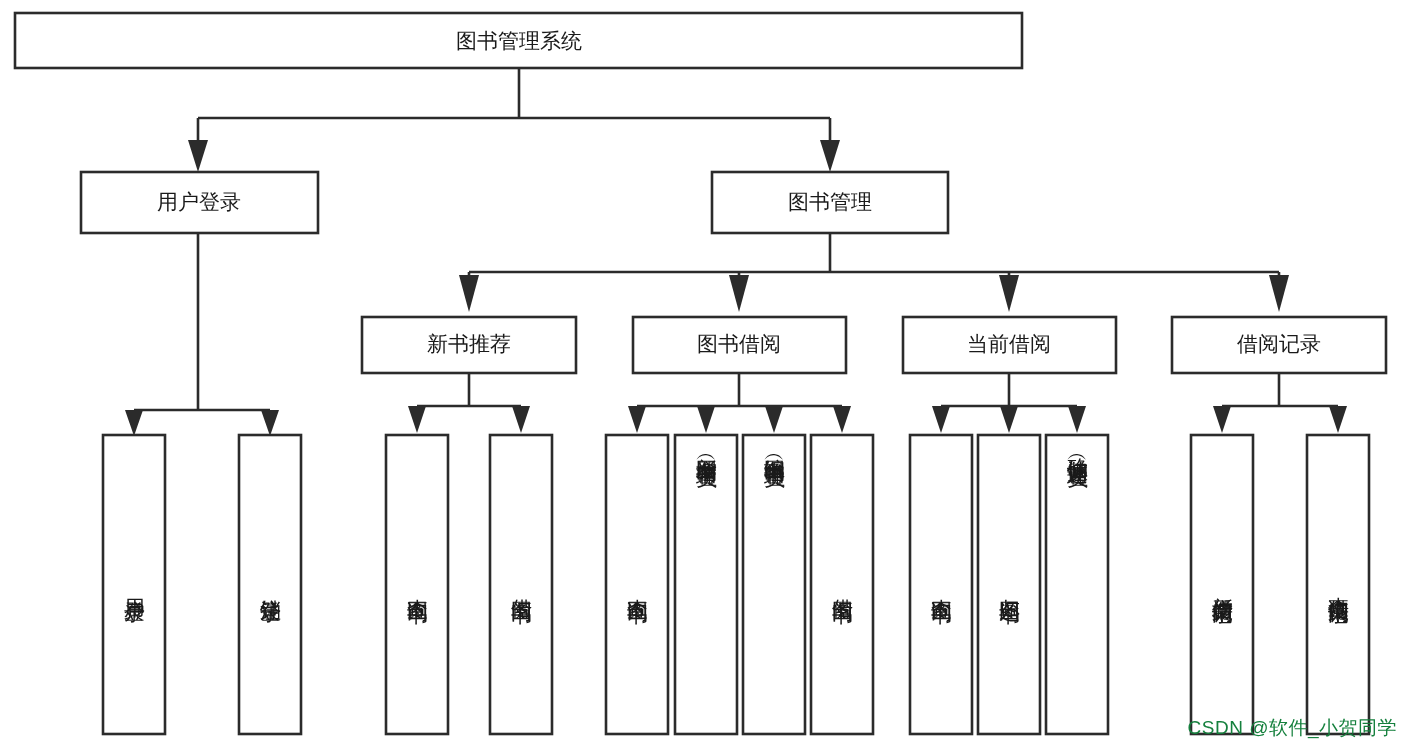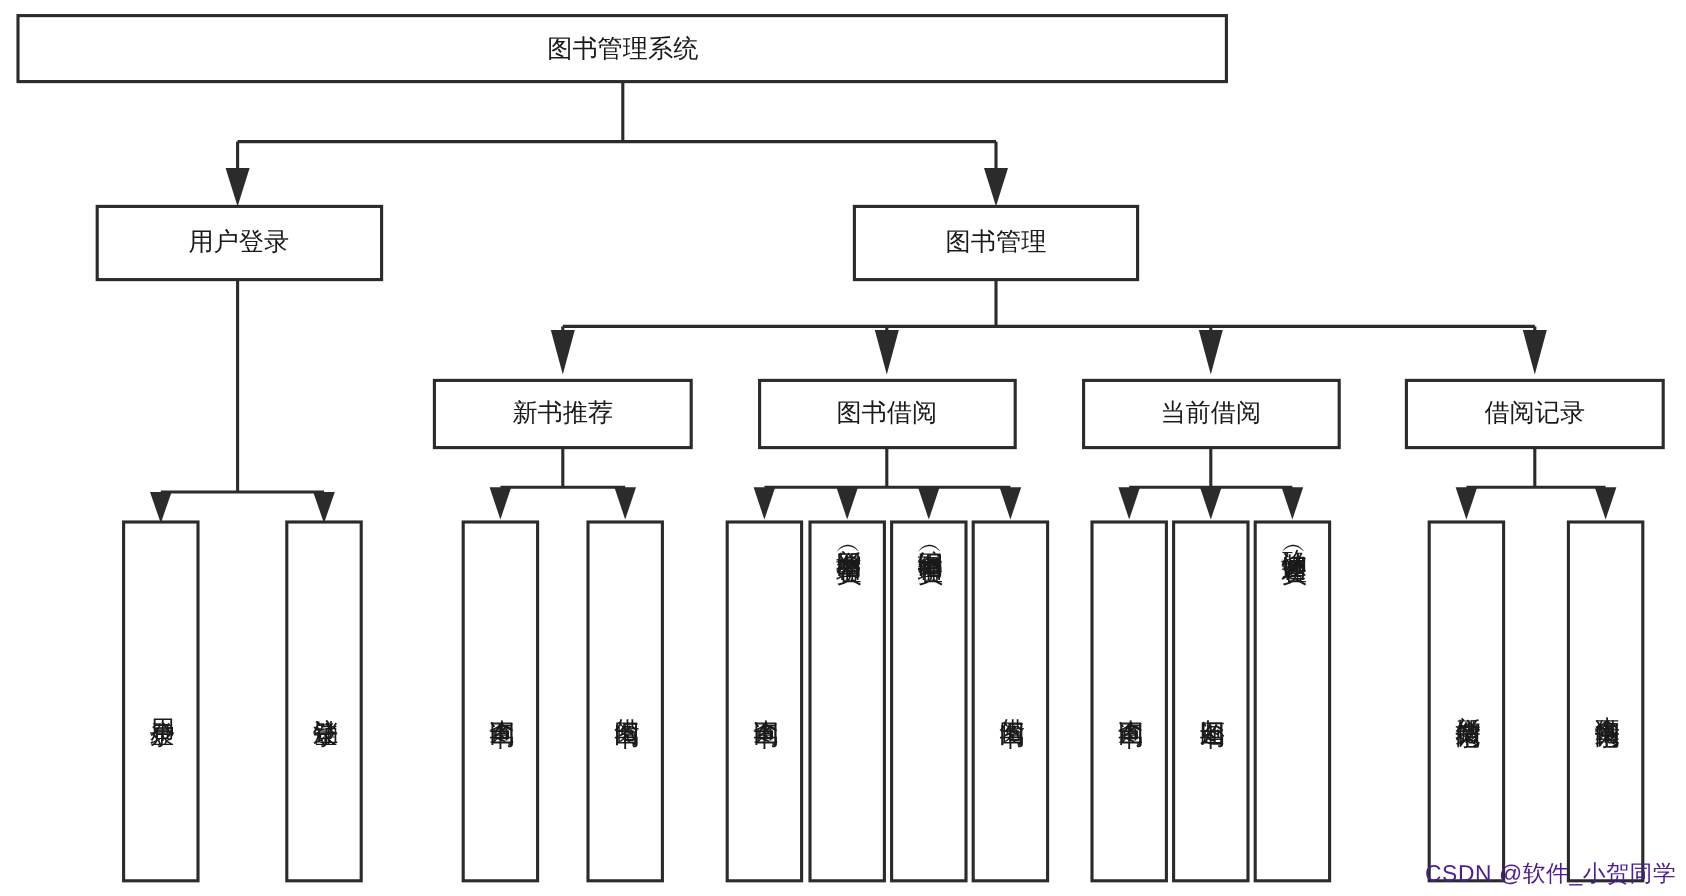--- a/index.html
+++ b/index.html
@@ -65,21 +65,21 @@
     letter-spacing: 1.5px;
     white-space: nowrap;
     text-align: center;
   }
   .watermark {
     position: absolute;
     right: 8px;
     bottom: 6px;
     font-family: "Liberation Sans", "DejaVu Sans", sans-serif;
     font-size: 19px;
-    color: #4c1d95;
+    color: #15803d;
     letter-spacing: 0.5px;
     white-space: nowrap;
   }
 </style>
 </head>
 <body>
 
 <div id="diagram-root">
 
   <svg class="diagram-canvas" viewBox="0 0 1405 747" xmlns="http://www.w3.org/2000/svg">

